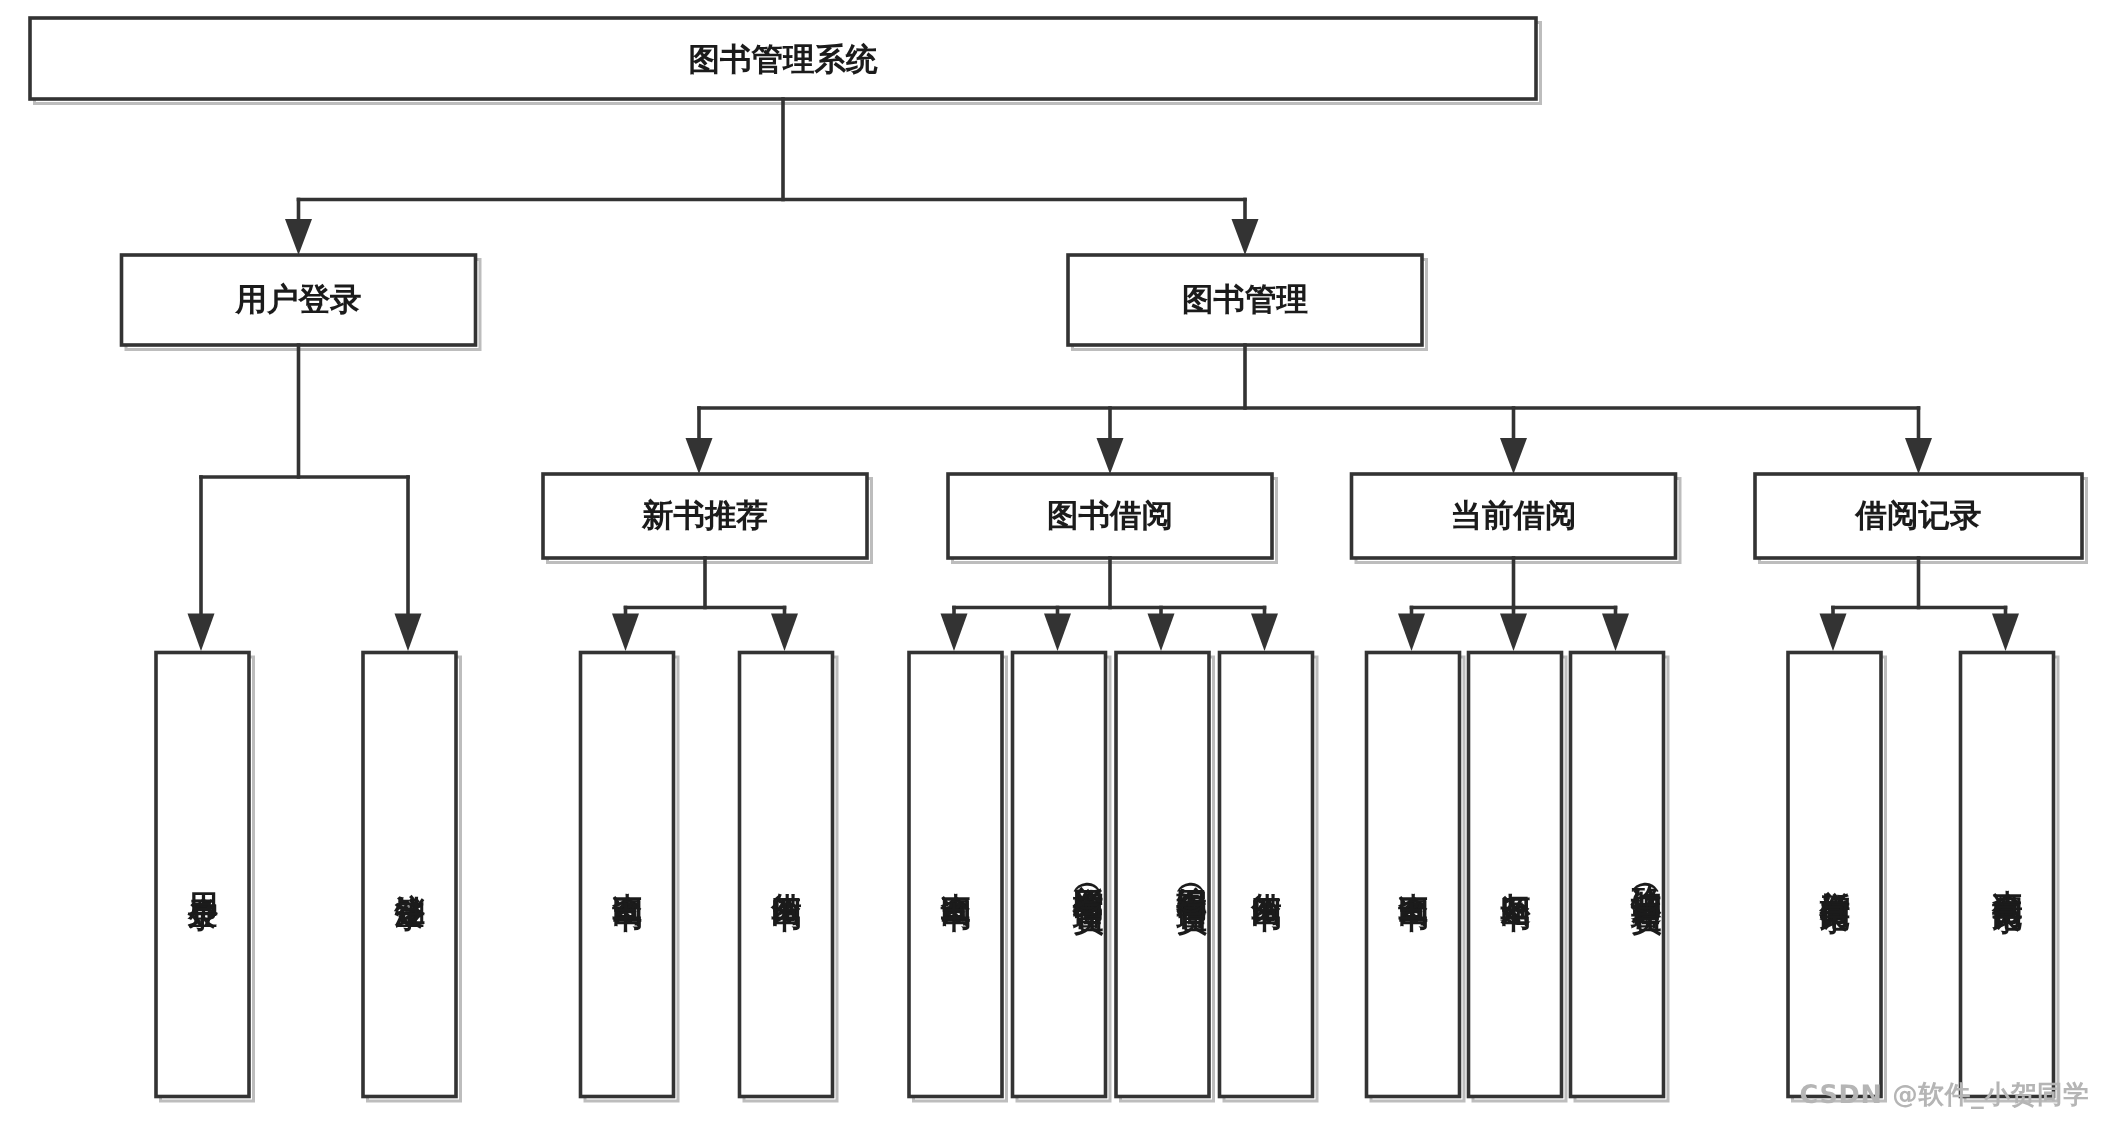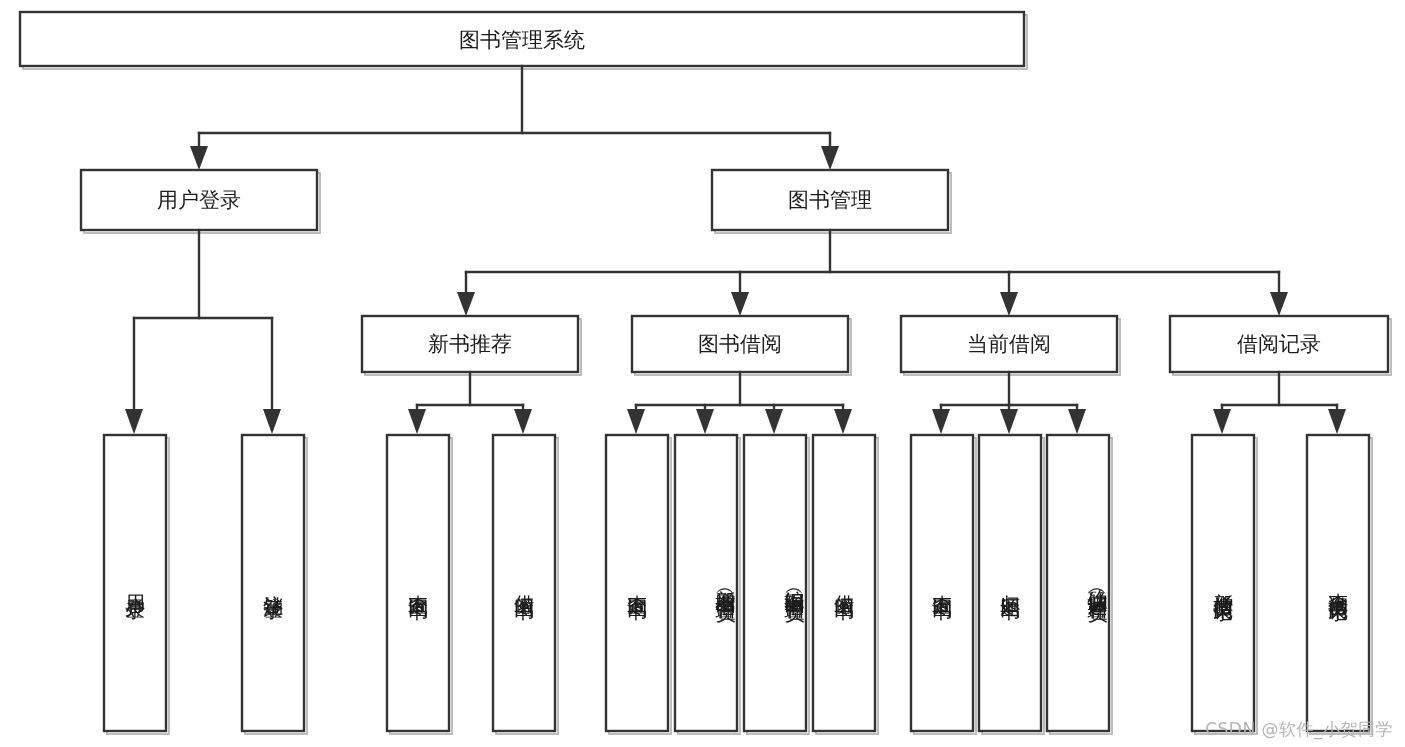--- a/index.html
+++ b/index.html
@@ -11,20 +11,21 @@
     width: 1405px;
     height: 747px;
     font-family: "DejaVu Sans", "Liberation Sans", sans-serif;
     overflow: hidden;
     position: relative;
   }
   #diagram-root {
     position: relative;
     width: 1405px;
     height: 747px;
+    font-weight: bold;
   }
   svg.flow {
     position: absolute;
     top: 0;
     left: 0;
     width: 1405px;
     height: 747px;
   }
   .node-rect {
     fill: #ffffff;

